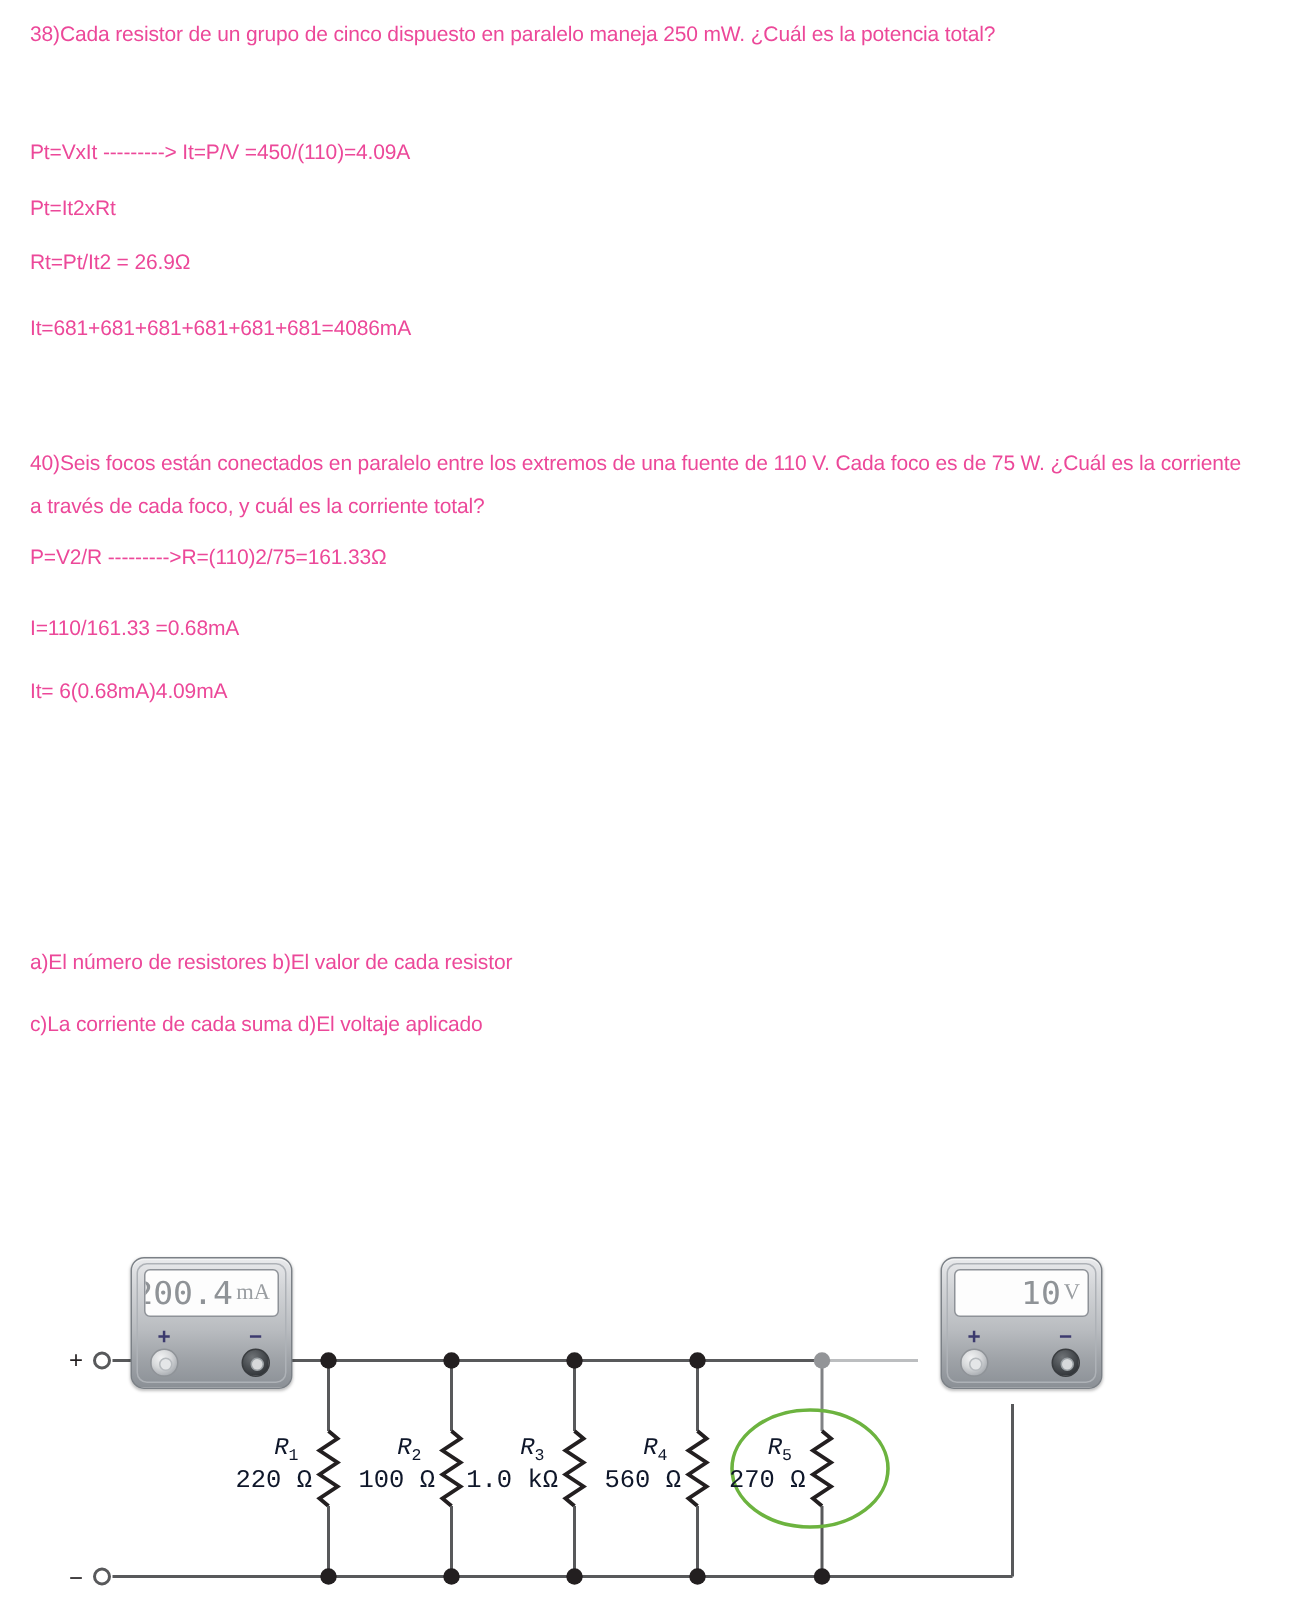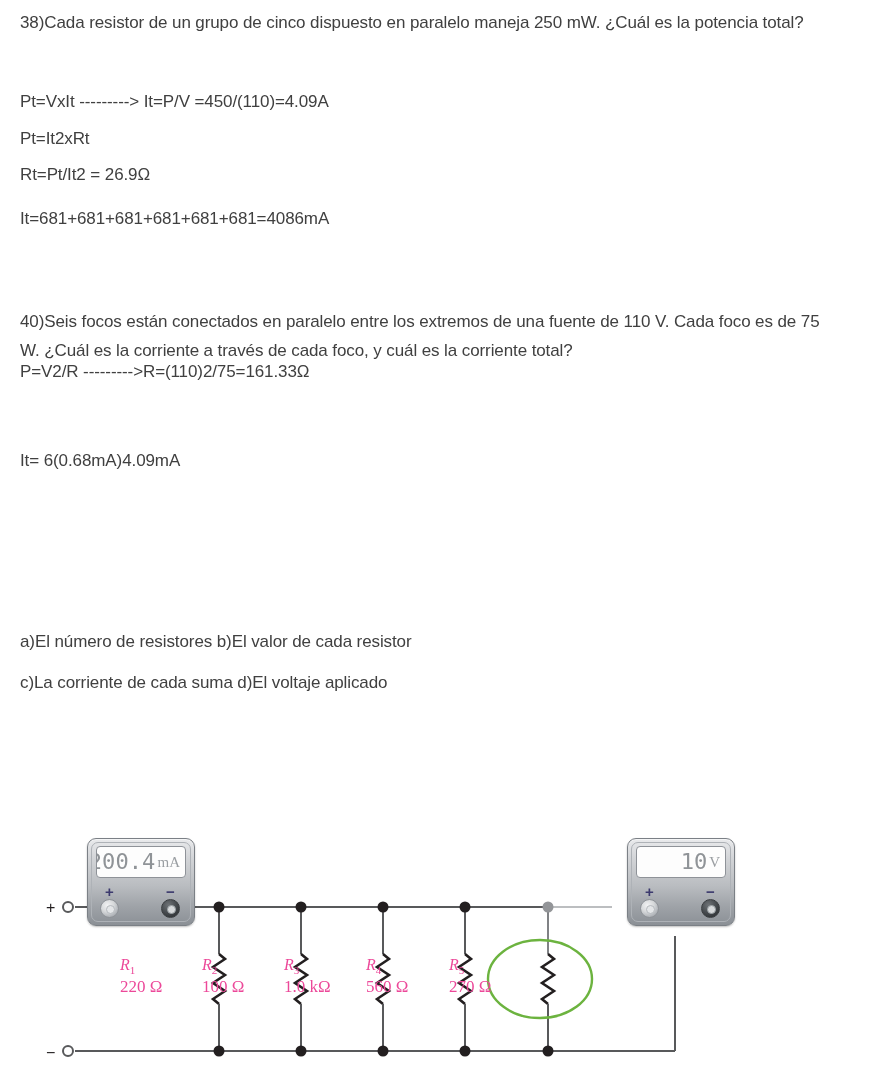--- a/index.html
+++ b/index.html
@@ -20,23 +20,23 @@
     position: absolute;
     left: 0; top: 0;
     width: 870px;
     height: 1065px;
   }
 
   .text-block {
     position: absolute;
     left: 20px;
     width: 812px;
-    font-size: 17px;
+    font-size: 14px;
     line-height: 29px;
-    color: #404040;
+    color: #ec4899;
     letter-spacing: -0.1px;
   }
 
   
   .figure {
     position: absolute;
     left: 0;
     top: 828px;
     width: 870px;
     height: 237px;
@@ -136,22 +136,23 @@
   
   .circuit-svg {
     position: absolute;
     left: 0; top: 0;
     width: 870px;
     height: 237px;
   }
 
   .res-label {
     position: absolute;
-    font-family: Liberation Serif, serif;
-    color: #ec4899;
+    font-family: Liberation Mono, monospace;
+    color: #0f172a;
+    text-align: right;
     line-height: 1.15;
     white-space: nowrap;
   }
   .res-label .rname {
     display: block;
     font-style: italic;
     font-size: 16px;
     padding-right: 9px;
   }
   .res-label .rname sub {
@@ -175,22 +176,23 @@
 <body>
 
 <div class="page">
 
   <div class="text-block" style="top:8px">38)Cada resistor de un grupo de cinco dispuesto en paralelo maneja 250 mW. ¿Cuál es la potencia total?</div>
   <div class="text-block" style="top:87px">Pt=VxIt ---------&gt; It=P/V =450/(110)=4.09A</div>
   <div class="text-block" style="top:124px">Pt=It2xRt</div>
   <div class="text-block" style="top:160px">Rt=Pt/It2 = 26.9Ω</div>
   <div class="text-block" style="top:204px">It=681+681+681+681+681+681=4086mA</div>
 
-  <div class="text-block" style="top:307px">40)Seis focos están conectados en paralelo entre los extremos de una fuente de 110 V. Cada foco es de 75 W. ¿Cuál es la corriente a través de cada foco, y cuál es la corriente total?</div>
+  <div class="text-block" style="top:294px">40)Seis focos están conectados en paralelo entre los extremos de una fuente de 110 V. Cada foco es de 75 W. ¿Cuál es la corriente a través de cada foco, y cuál es la corriente total?</div>
   <div class="text-block" style="top:357px">P=V2/R ---------&gt;R=(110)2/75=161.33Ω</div>
+  <div class="text-block" style="top:404px">I=110/161.33 =0.68mA</div>
   <div class="text-block" style="top:446px">It= 6(0.68mA)4.09mA</div>
 
   <div class="text-block" style="top:668px">c)La corriente de cada suma d)El voltaje aplicado</div>
   <div class="text-block" style="top:627px">a)El número de resistores b)El valor de cada resistor</div>
 
 
   <div class="figure">
 
     <svg class="circuit-svg" viewBox="0 0 870 237">
 

